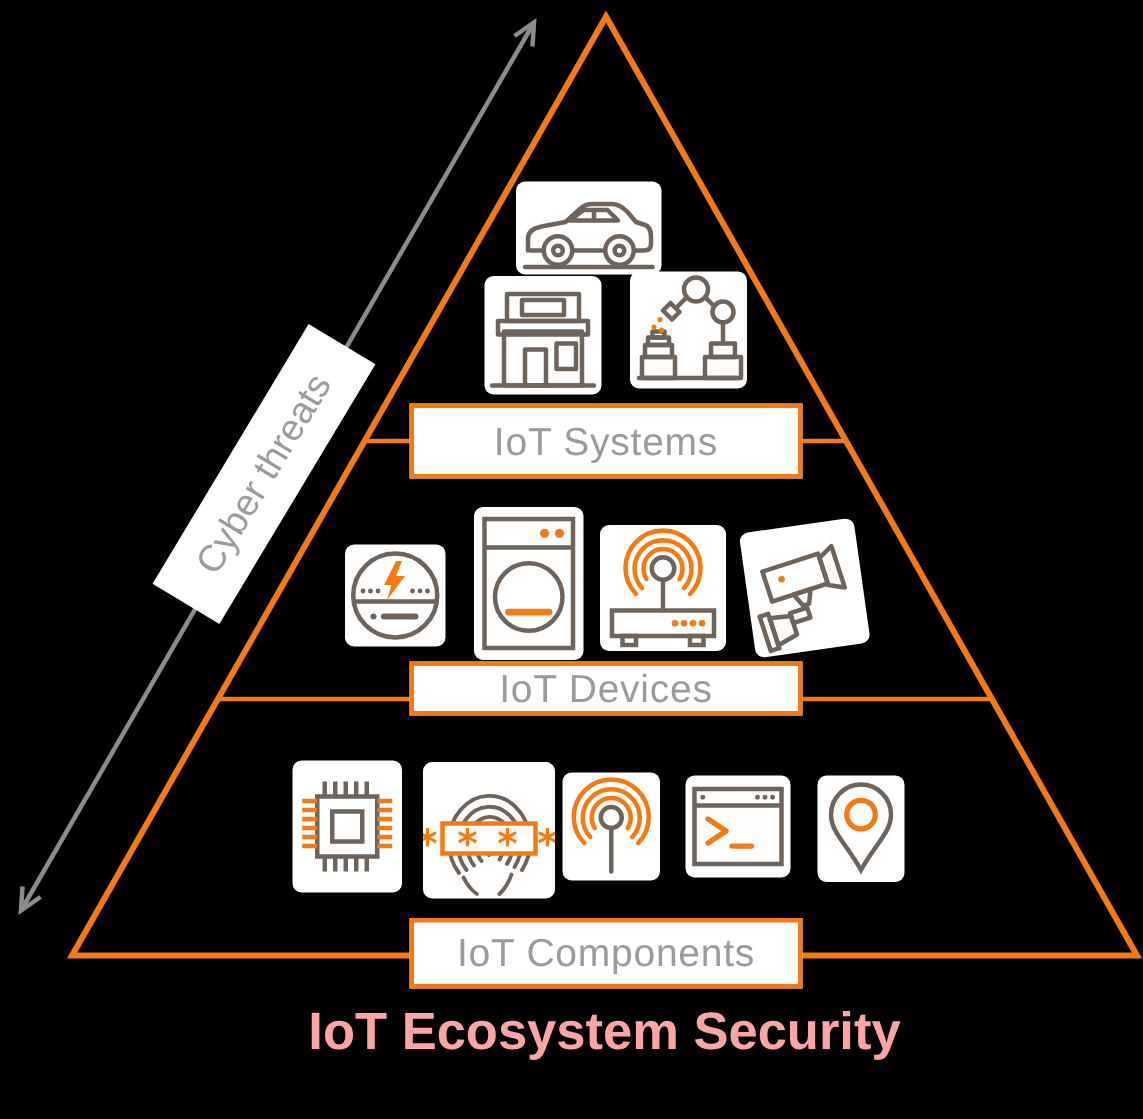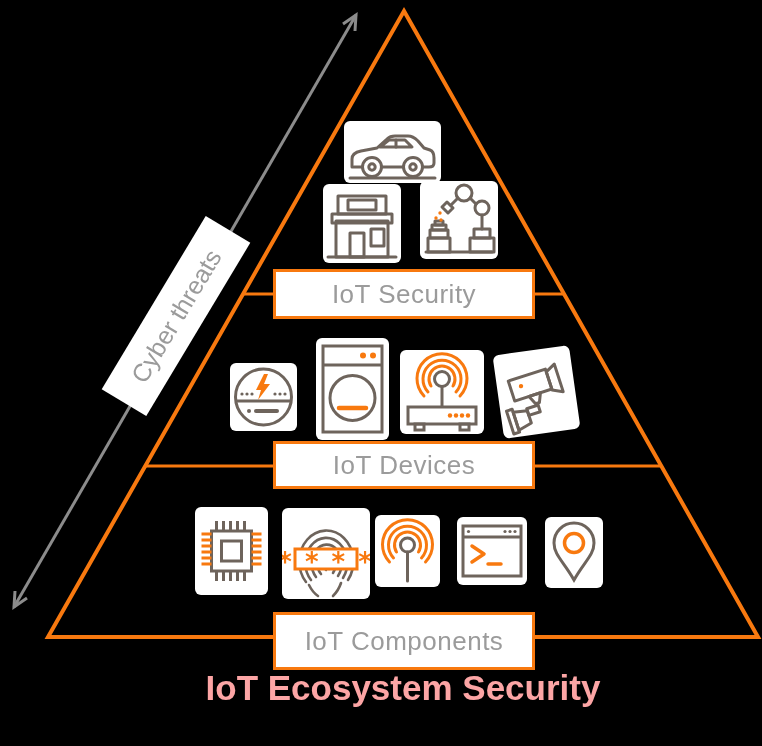--- a/index.html
+++ b/index.html
@@ -225,26 +225,26 @@
   </div>
 
   <div class="tile" style="left:545px;top:517px;width:58px;height:71px;">
     <svg width="58" height="71" viewBox="0 0 58 71">
       <path d="M29 6 C18 6 9 15 9 26 C9 38 19 45 29 63 C39 45 49 38 49 26 C49 15 40 6 29 6 Z" fill="none" stroke="#6E645C" stroke-width="3"></path>
       <circle cx="29" cy="26" r="9.5" fill="none" stroke="#F8790F" stroke-width="3.5"></circle>
     </svg>
   </div>
 
   <div class="tierLabel" style="left:273px;top:269px;width:262px;height:50px;">
-    <span>IoT Security</span>
-  </div>
-  <div class="tierLabel" style="left:273px;top:441px;width:262px;height:48px;">
+    <span>IoT Systems</span>
+  </div>
+  <div class="tierLabel" style="left:273px;top:441px;width:262px;height:36px;">
     <span>IoT Devices</span>
   </div>
-  <div class="tierLabel" style="left:273px;top:612px;width:262px;height:58px;">
+  <div class="tierLabel" style="left:273px;top:612px;width:262px;height:47px;">
     <span>IoT Components</span>
   </div>
 
   <div id="cyberLabel">
     <span>Cyber threats</span>
   </div>
 
   <div id="mainTitle">IoT Ecosystem Security</div>
 
 </div>

